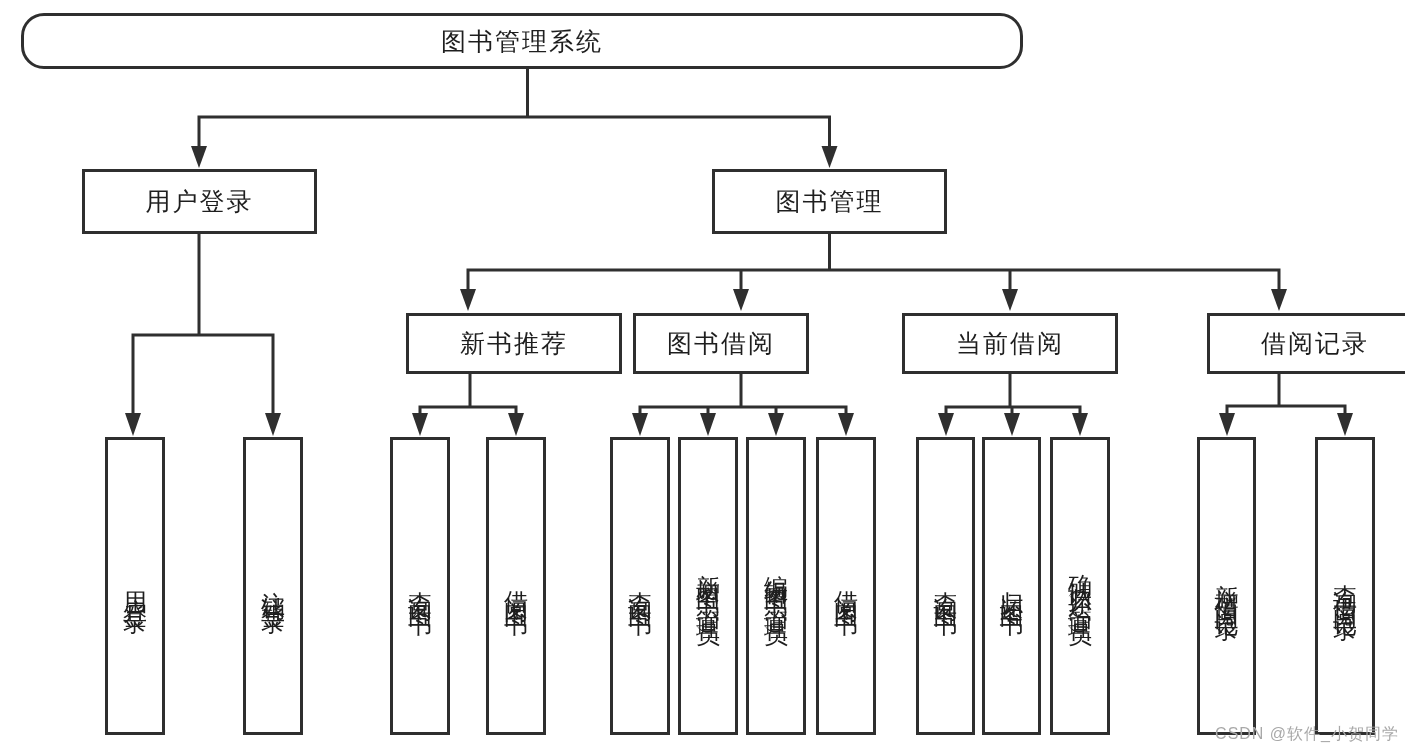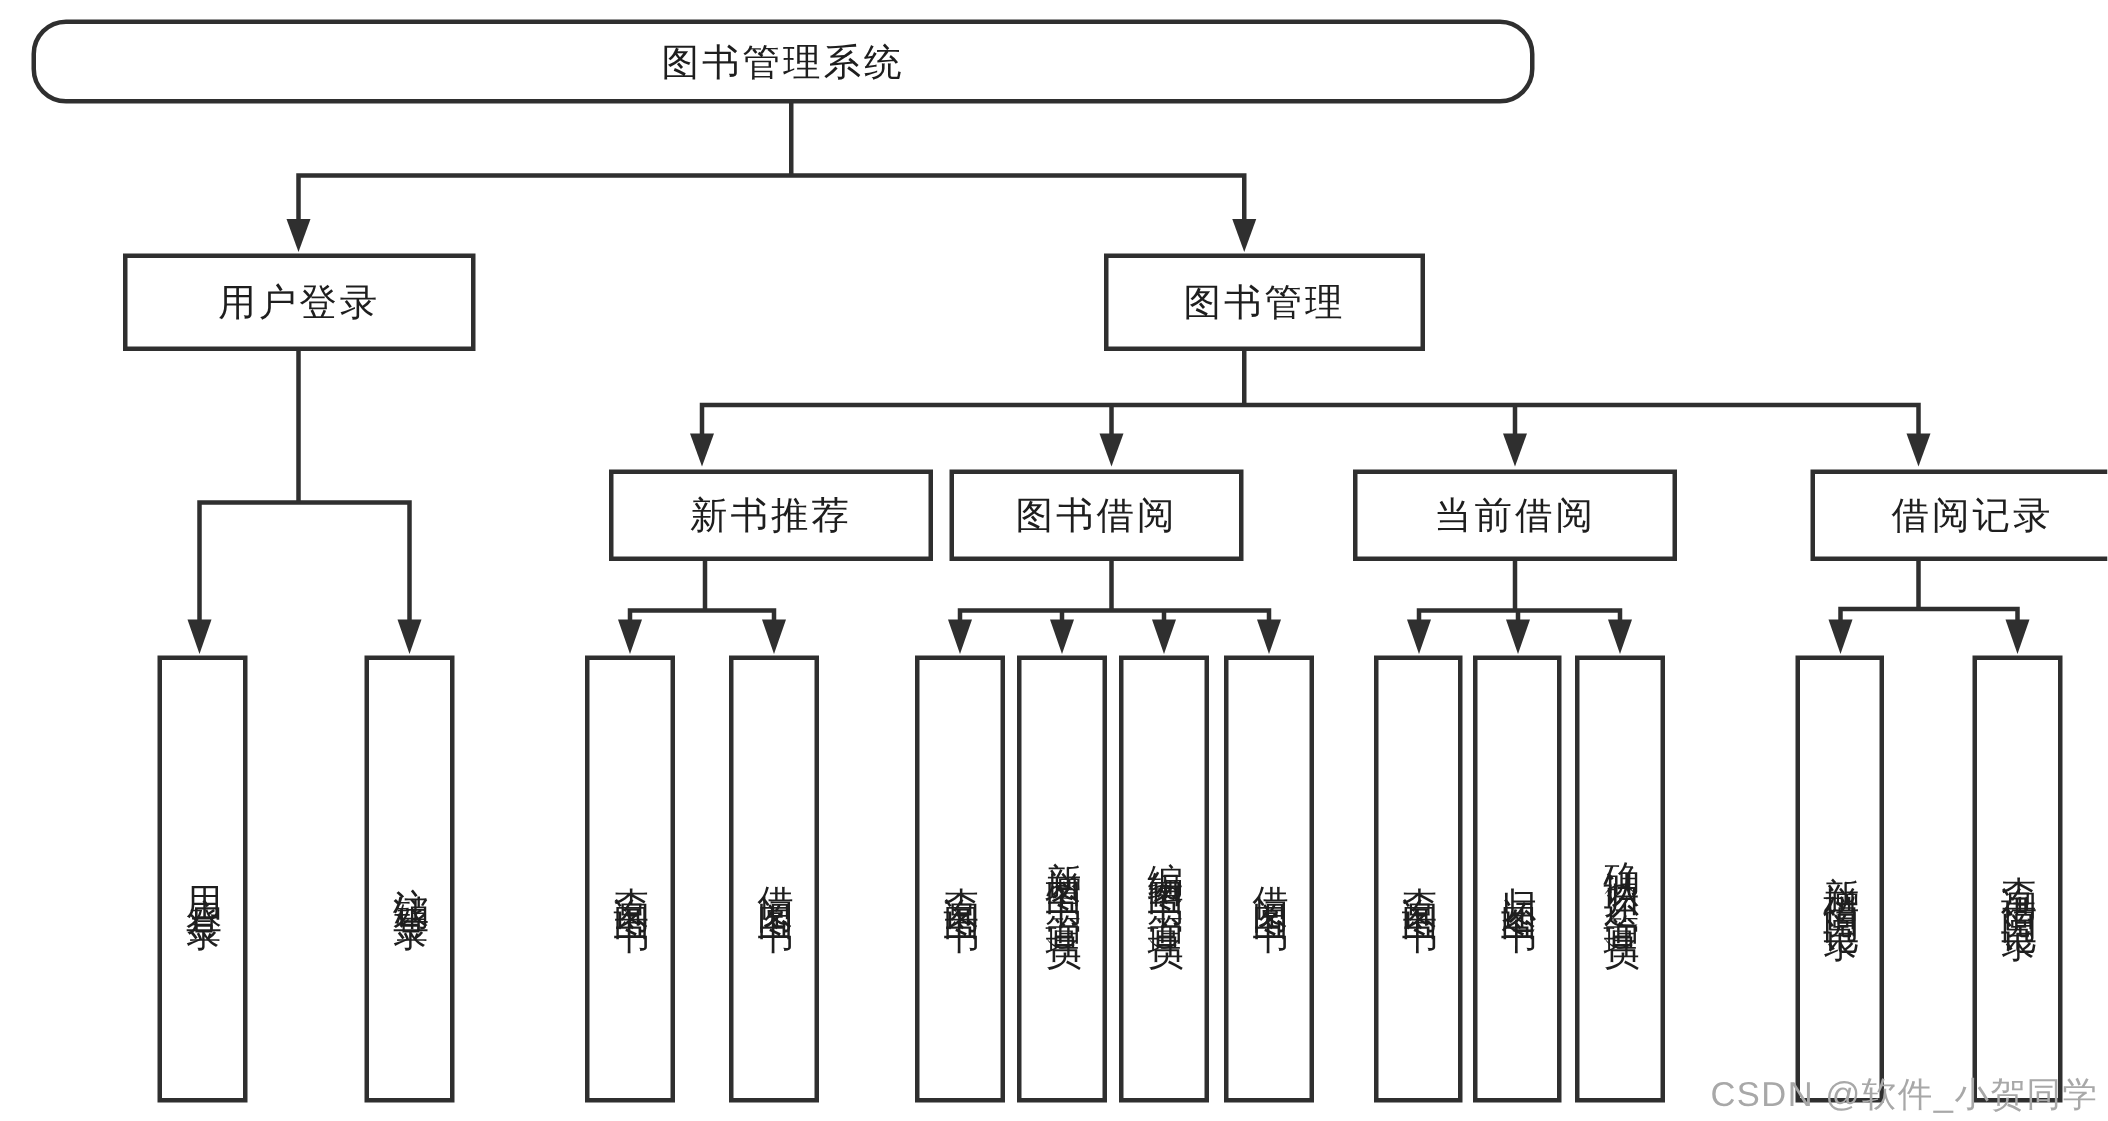--- a/index.html
+++ b/index.html
@@ -26,21 +26,21 @@
     color:var(--text);
   }
   .hlabel{font-size:25px;letter-spacing:2px;white-space:nowrap;}
   .leaf{
     writing-mode:vertical-rl;
     font-size:24px;letter-spacing:7px;
     line-height:1;
   }
   .watermark{
     position:absolute;right:6px;bottom:2px;
-    font-size:23px;color:var(--wm);letter-spacing:1px;
+    font-size:16px;color:var(--wm);letter-spacing:1px;
     white-space:nowrap;
     margin-top:14px;
   }
 </style>
 </head>
 <body>
 
 <div class="canvas">
 
   <svg class="wires" viewBox="0 0 1405 747" xmlns="http://www.w3.org/2000/svg">
@@ -75,24 +75,24 @@
     <polygon points="1072,413 1088,413 1080,436"></polygon>
 
     <path d="M1279,373 V406 M1227,406 H1345 M1227,406 V415 M1345,406 V415"></path>
     <polygon points="1219,413 1235,413 1227,436"></polygon>
     <polygon points="1337,413 1353,413 1345,436"></polygon>
   </svg>
 
   <div class="box hlabel" style="left:21px;top:13px;width:1002px;height:56px;border-radius:23px;">图书管理系统</div>
 
   <div class="box hlabel" style="left:82px;top:169px;width:235px;height:65px;">用户登录</div>
-  <div class="box hlabel" style="left:736px;top:169px;width:214px;height:65px;">图书管理</div>
+  <div class="box hlabel" style="left:712px;top:169px;width:235px;height:65px;">图书管理</div>
 
   <div class="box hlabel" style="left:362px;top:313px;width:216px;height:61px;margin-left:44px;">新书推荐</div>
-  <div class="box hlabel" style="left:633px;top:313px;width:196px;height:61px;">图书借阅</div>
+  <div class="box hlabel" style="left:633px;top:313px;width:176px;height:61px;">图书借阅</div>
   <div class="box hlabel" style="left:902px;top:313px;width:216px;height:61px;">当前借阅</div>
   <div class="box hlabel" style="left:1171px;top:313px;width:216px;height:61px;margin-left:36px;">借阅记录</div>
 
   <div class="box leaf" style="left:105px;top:437px;width:60px;height:298px;">用户登录</div>
   <div class="box leaf" style="left:243px;top:437px;width:60px;height:298px;">注销登录</div>
 
   <div class="box leaf" style="left:390px;top:437px;width:60px;height:298px;">查询图书</div>
   <div class="box leaf" style="left:486px;top:437px;width:60px;height:298px;">借阅图书</div>
 
   <div class="box leaf" style="left:610px;top:437px;width:60px;height:298px;">查询图书</div>

